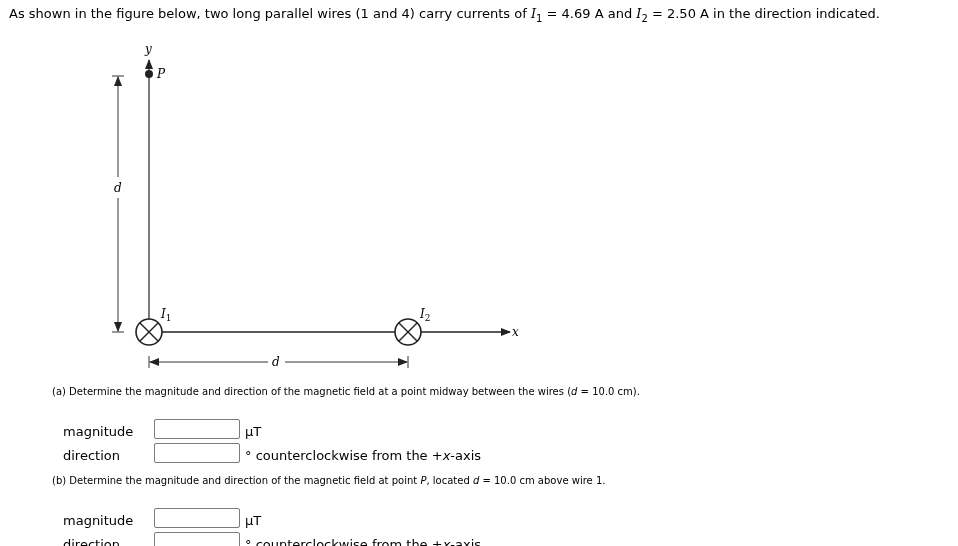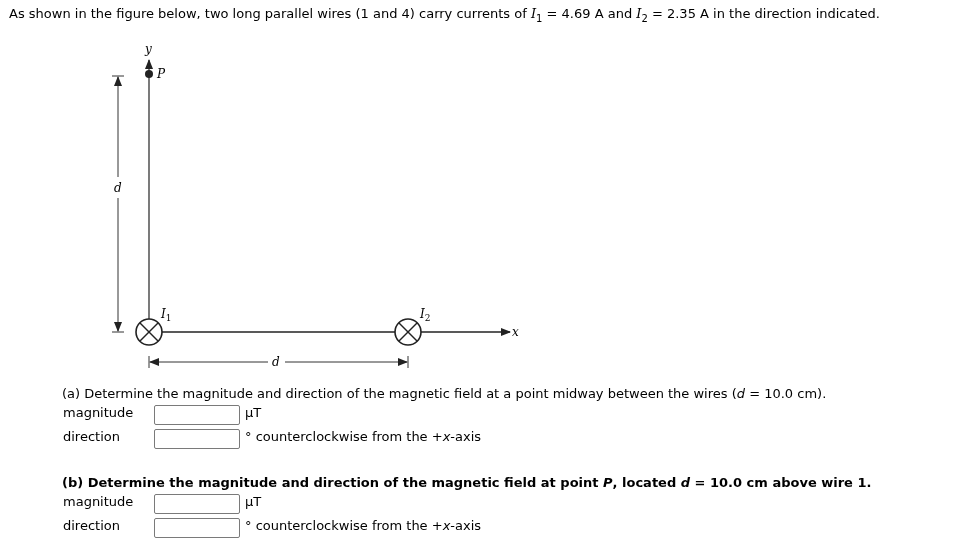--- a/index.html
+++ b/index.html
@@ -3,32 +3,32 @@
 <meta charset="utf-8">
 <style>
   html, body { margin: 0; padding: 0; background: #ffffff; }
   body { width: 958px; height: 546px; position: relative; overflow: hidden;
          font-family: "DejaVu Sans", "Liberation Sans", sans-serif; color: #000; }
   .intro { position: absolute; left: 9px; top: 6px; font-size: 13px; white-space: nowrap; }
   .intro i { font-family: "DejaVu Serif", serif; font-style: italic; }
   .intro sub { font-size: 10px; vertical-align: -4px; }
   svg.fig { position: absolute; left: 0; top: 30px; }
   .figtext { font-family: "DejaVu Serif", "Liberation Serif", serif; font-style: italic; font-size: 12px; }
-  .q { position: absolute; left: 62px; font-size: 13px; white-space: nowrap; }
+  .q { position: absolute; left: 52px; font-size: 10px; white-space: nowrap; }
   .q i { font-style: italic; }
-  .row { position: absolute; left: 63px; font-size: 13px; height: 22px; display: flex; align-items: flex-start; }
+  .row { position: absolute; left: 63px; font-size: 13px; height: 22px; display: flex; align-items: flex-end; margin-top: 12px; }
   .row .lbl { width: 91px; }
   .row input { width: 80px; height: 18px; border: 1px solid #7a7a7a; border-radius: 2px; margin: 0; padding: 0 2px; font-size: 13px; }
   .row .unit { margin-left: 5px; }
   .row .unit i { font-style: italic; }
 </style>
 </head>
 <body>
 
-<div class="intro"><span>As shown in the figure below, two long parallel wires (1 and 4) carry currents of </span><i>I</i><sub>1</sub><span> = 4.69 A and </span><i>I</i><sub>2</sub><span> = 2.35 A in the direction indicated.</span></div>
+<div class="intro"><span>As shown in the figure below, two long parallel wires (1 and 4) carry currents of </span><i>I</i><sub>1</sub><span> = 4.69 A and </span><i>I</i><sub>2</sub><span> = 2.50 A in the direction indicated.</span></div>
 
 <svg class="fig" width="560" height="350" viewBox="0 30 560 350" xmlns="http://www.w3.org/2000/svg">
   <defs>
     <marker id="ah" markerWidth="10" markerHeight="8" refX="9" refY="4" orient="auto" markerUnits="userSpaceOnUse">
       <path d="M0,0 L10,4 L0,8 Z" fill="#222"></path>
     </marker>
   </defs>
 
   <line x1="149" y1="332" x2="149" y2="60" stroke="#333" stroke-width="1.3" marker-end="url(#ah)"></line>
   <text class="figtext" x="145" y="53">y</text>
@@ -71,21 +71,21 @@
   <span class="lbl">magnitude</span>
   <input type="text" value="" style="">
   <span class="unit">μT</span>
 </div>
 <div class="row" style="top:429px;">
   <span class="lbl">direction</span>
   <input type="text" value="" style="">
   <span class="unit"><span>° counterclockwise from the +</span><i>x</i><span>-axis</span></span>
 </div>
 
-<div class="q" style="top:475px;font-weight:bold;"><span>(b) Determine the magnitude and direction of the magnetic field at point </span><i>P</i><span>, located </span><i>d</i><span> = 10.0 cm above wire 1.</span></div>
+<div class="q" style="top:475px;"><span>(b) Determine the magnitude and direction of the magnetic field at point </span><i>P</i><span>, located </span><i>d</i><span> = 10.0 cm above wire 1.</span></div>
 <div class="row" style="top:494px;">
   <span class="lbl">magnitude</span>
   <input type="text" value="" style="">
   <span class="unit">μT</span>
 </div>
 <div class="row" style="top:518px;">
   <span class="lbl">direction</span>
   <input type="text" value="" style="">
   <span class="unit"><span>° counterclockwise from the +</span><i>x</i><span>-axis</span></span>
 </div>

